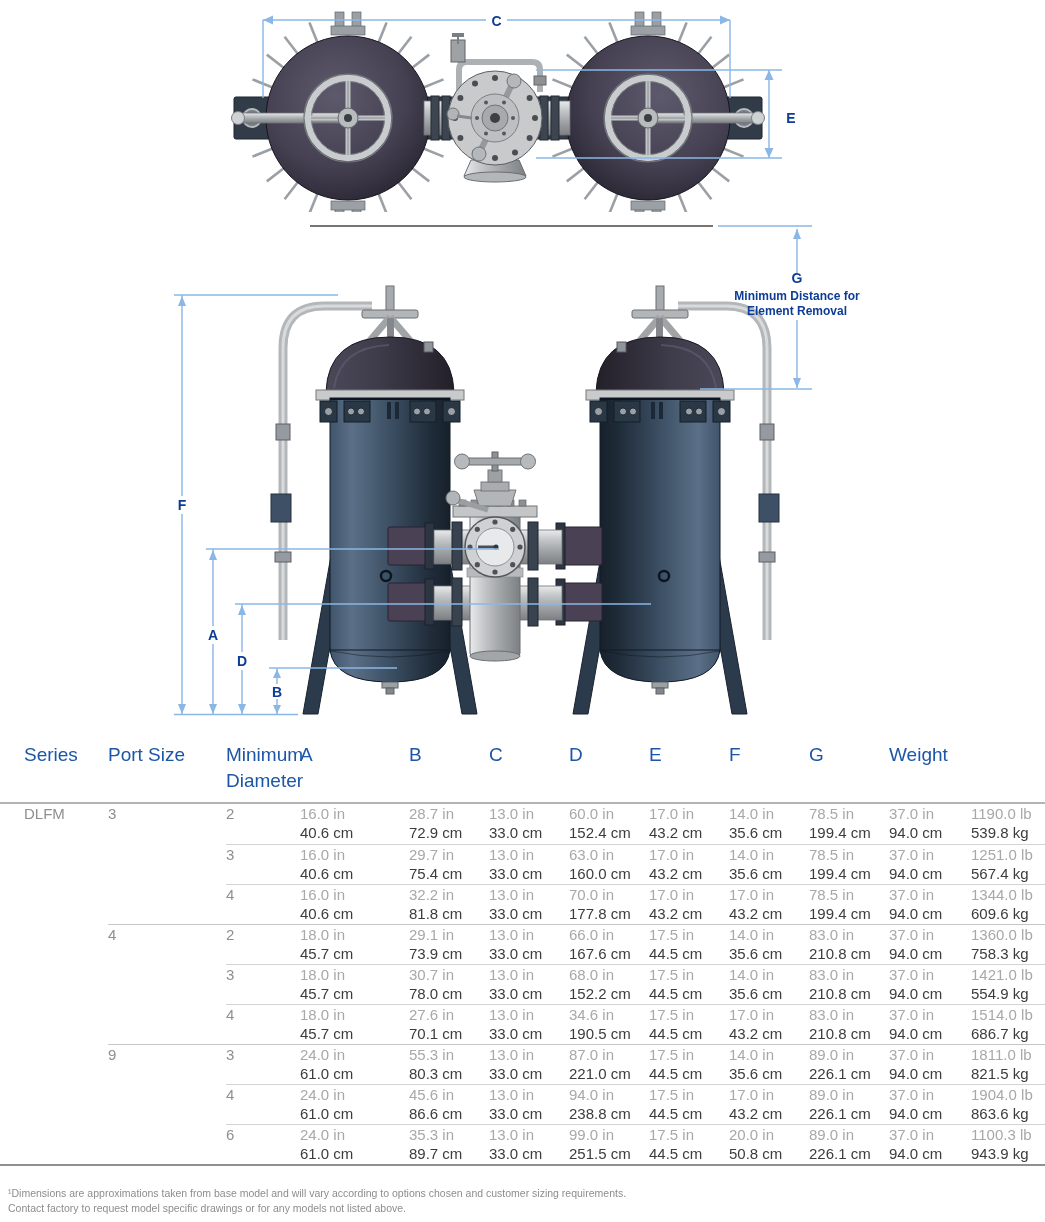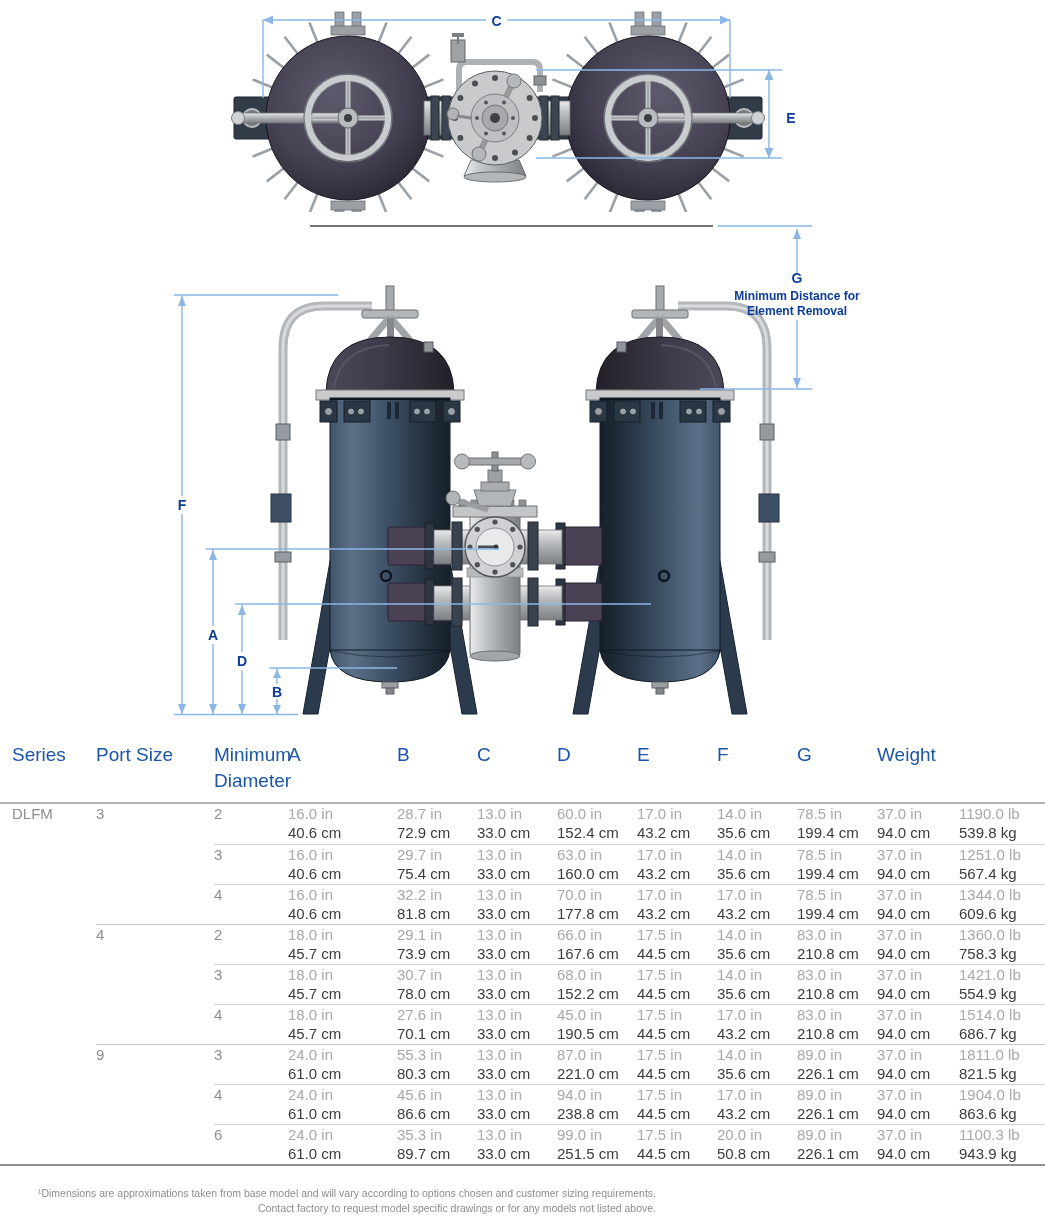--- a/index.html
+++ b/index.html
@@ -15,32 +15,32 @@
   .dimlab{fill:#0c3c96;font:600 14px "Liberation Sans",sans-serif;text-anchor:middle;}
   .dimnote{fill:#0c3c96;font:600 12px "Liberation Sans",sans-serif;text-anchor:middle;}
   .tick{stroke:#9aa0a5;stroke-width:2.6;}
   .brk{fill:#323c49;stroke:#1c242e;}
   .prong{fill:#9aa0a5;stroke:#5f6468;stroke-width:.7;}
   .lug{fill:#2a3745;stroke:#141f2b;}
   .lugdot{fill:#9aa0a7;stroke:#0f1a26;stroke-width:.8;}
 
   
   .spec{position:absolute;top:740px;left:0;width:1045px;}
-  .thead,.trow{display:grid;grid-template-columns:84px 118px 74px 109px 80px 80px 80px 80px 80px 80px 82px 90px;padding-left:12px;}
+  .thead,.trow{display:grid;grid-template-columns:84px 118px 74px 109px 80px 80px 80px 80px 80px 80px 82px 90px;padding-left:24px;}
   .thead{padding-top:2px;padding-bottom:8px;border-bottom:2px solid #b4b4b4;}
   .hcell{color:#1d56a6;font-size:19px;line-height:26px;font-weight:400;padding-right:28px;}
   .tbody{border-bottom:2px solid #909090;}
   .trow{height:40px;box-sizing:border-box;}
   .cell{font-size:15px;line-height:19.2px;}
   .cell.key{color:#8f8f8f;}
   .v1{color:#a8a8a8;}
   .v2{color:#3c3c3c;}
   .sep-port > .cell:nth-child(n+3){border-top:1px solid #d4d4d4;}
   .sep-group > .cell:nth-child(n+2){border-top:1px solid #c6c6c6;}
-  .footnote{position:absolute;top:1186px;left:8px;width:648px;font-size:10.5px;line-height:14.5px;color:#8d8d8d;text-align:right;}
+  .footnote{position:absolute;top:1186px;left:8px;width:648px;font-size:10.5px;line-height:14.5px;color:#8d8d8d;}
 </style>
 </head>
 <body>
 
 <div class="page">
 
   <svg id="topview" width="1045" height="212" viewBox="0 0 1045 212">
     <defs>
       <radialGradient id="sphereG" cx="0.42" cy="0.36" r="0.78">
         <stop offset="0" stop-color="#5e5a6d"></stop>
@@ -565,21 +565,21 @@
           </div>
           <div class="cell num">
             <div class="v1">27.6 in</div>
             <div class="v2">70.1 cm</div>
           </div>
           <div class="cell num">
             <div class="v1">13.0 in</div>
             <div class="v2">33.0 cm</div>
           </div>
           <div class="cell num">
-            <div class="v1">45.0 in</div>
+            <div class="v1">34.6 in</div>
             <div class="v2">190.5 cm</div>
           </div>
           <div class="cell num">
             <div class="v1">17.5 in</div>
             <div class="v2">44.5 cm</div>
           </div>
           <div class="cell num">
             <div class="v1">17.0 in</div>
             <div class="v2">43.2 cm</div>
           </div>

